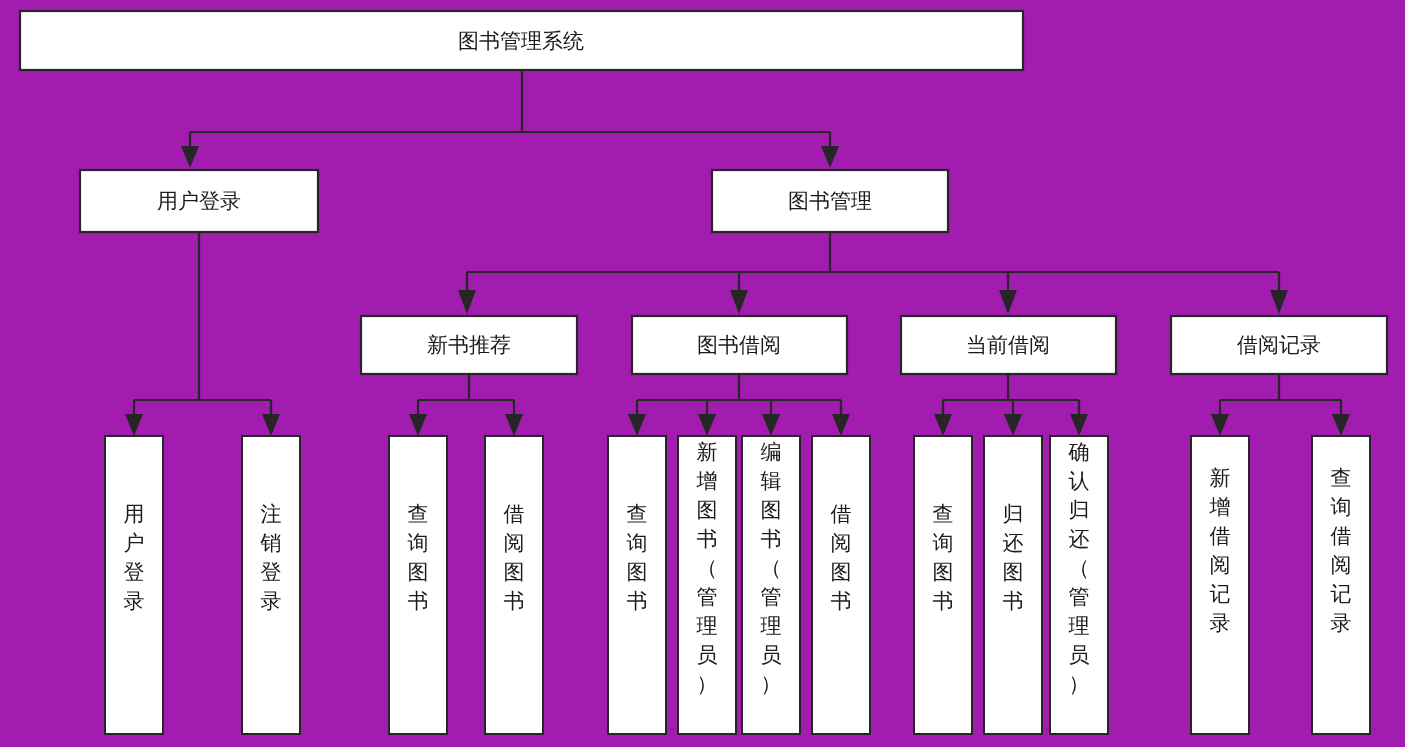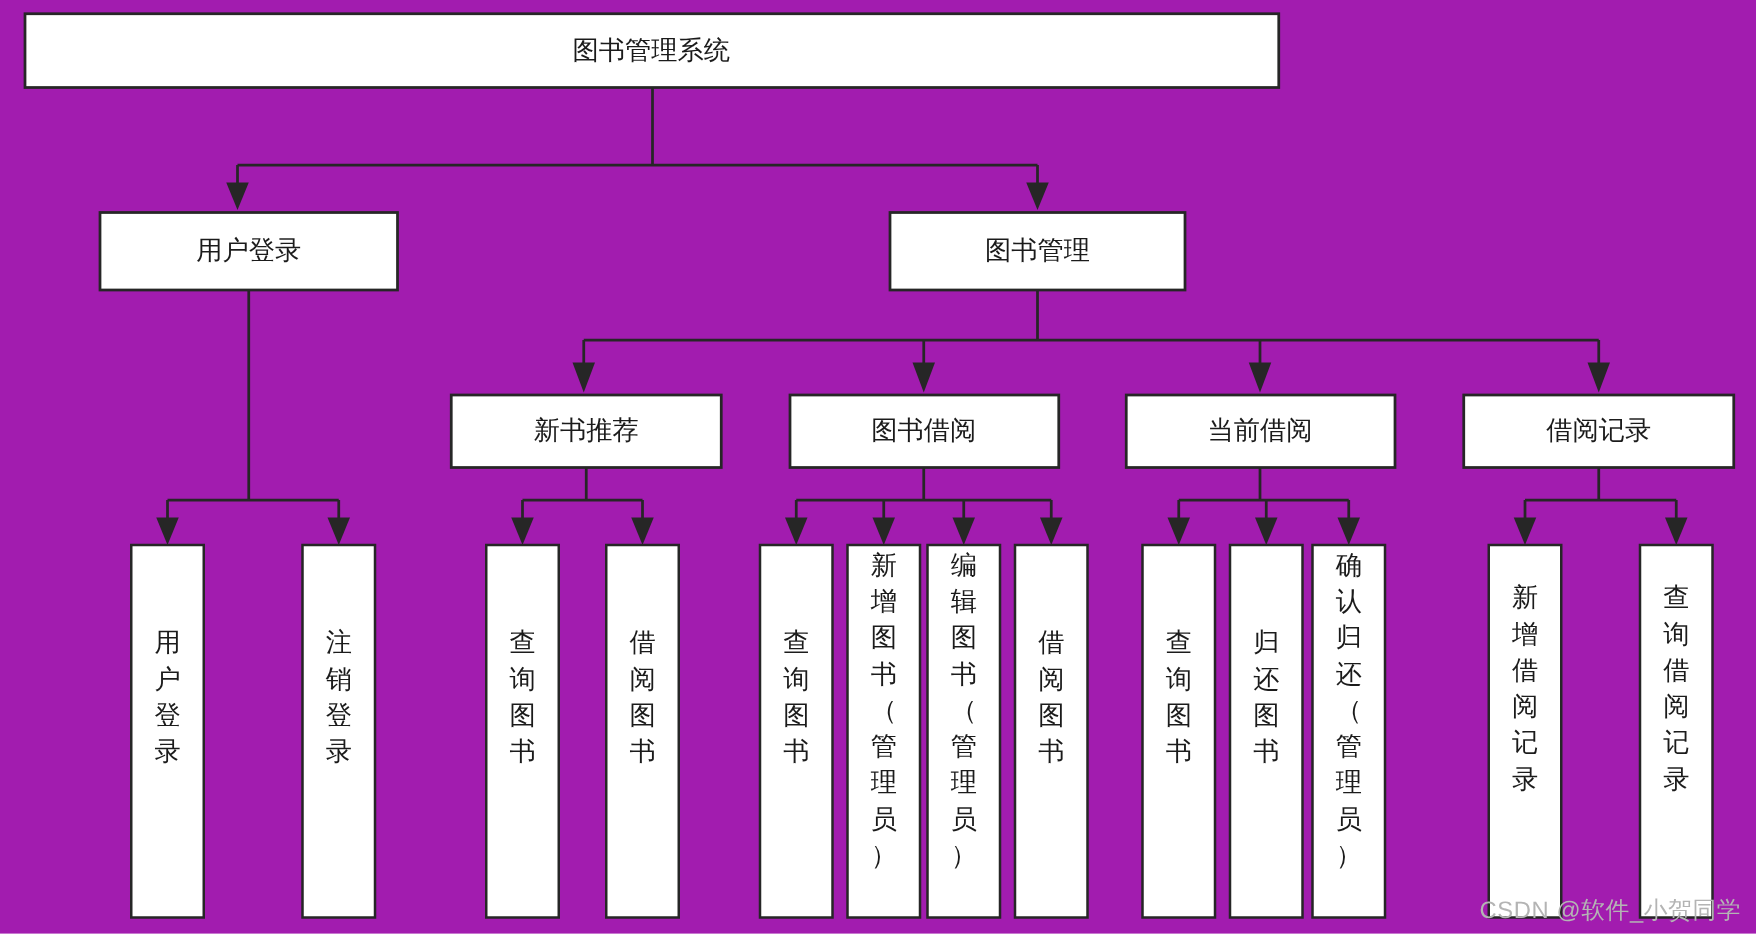--- a/index.html
+++ b/index.html
@@ -224,14 +224,13 @@
       <rect class="node-rect thin" x="1191" y="436" width="58" height="298"></rect>
       <text class="node-label-v" x="1220" y="485"><tspan x="1220" y="485">新</tspan><tspan x="1220" y="514">增</tspan><tspan x="1220" y="543">借</tspan><tspan x="1220" y="572">阅</tspan><tspan x="1220" y="601">记</tspan><tspan x="1220" y="630">录</tspan></text>
     </g>
     <g>
       <rect class="node-rect thin" x="1312" y="436" width="58" height="298"></rect>
       <text class="node-label-v" x="1341" y="485"><tspan x="1341" y="485">查</tspan><tspan x="1341" y="514">询</tspan><tspan x="1341" y="543">借</tspan><tspan x="1341" y="572">阅</tspan><tspan x="1341" y="601">记</tspan><tspan x="1341" y="630">录</tspan></text>
     </g>
 
   </svg>
 
-  <div class="watermark">CSDN @软件_小贺同学</div>
 </div>
 
 </body></html>

